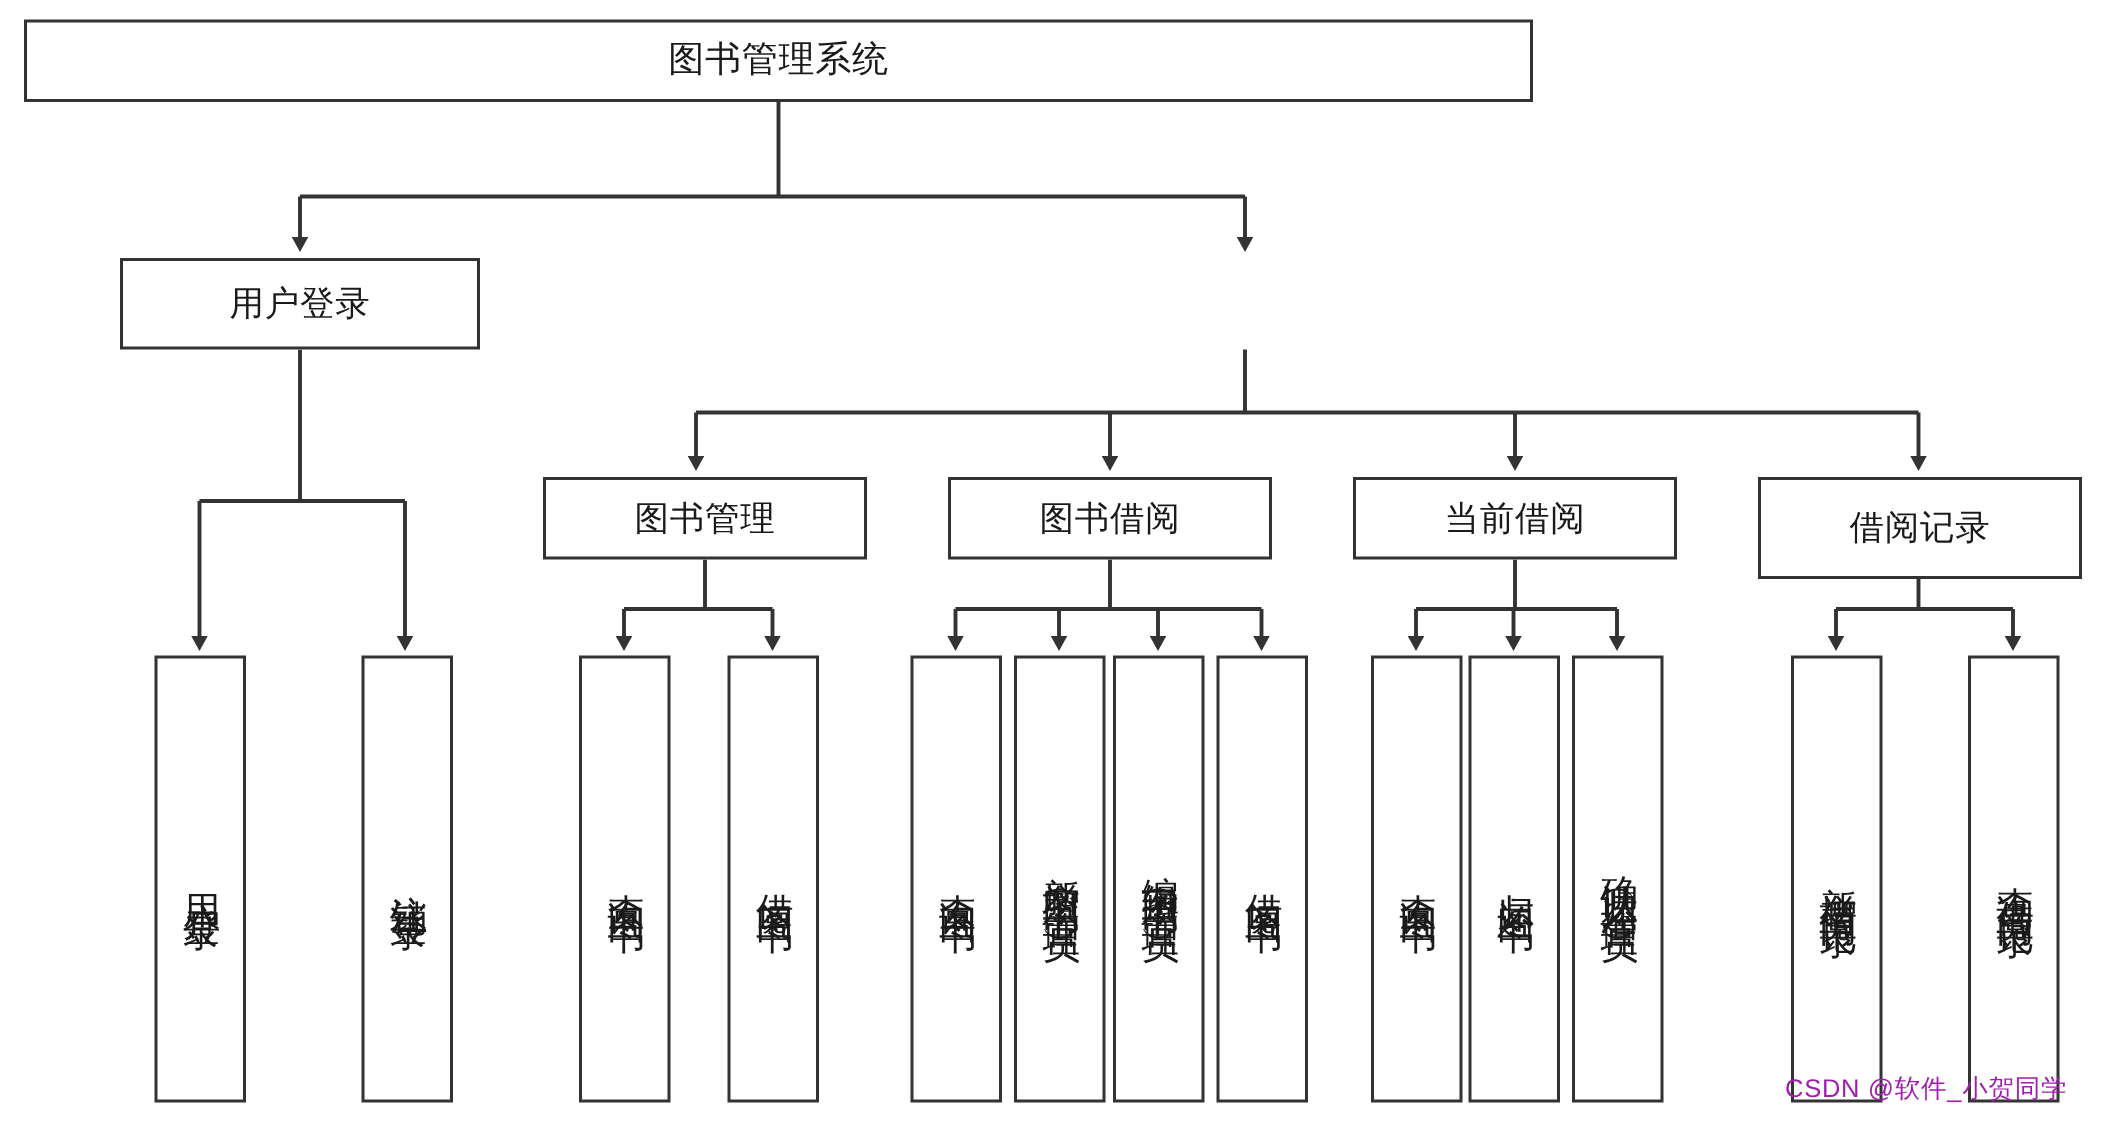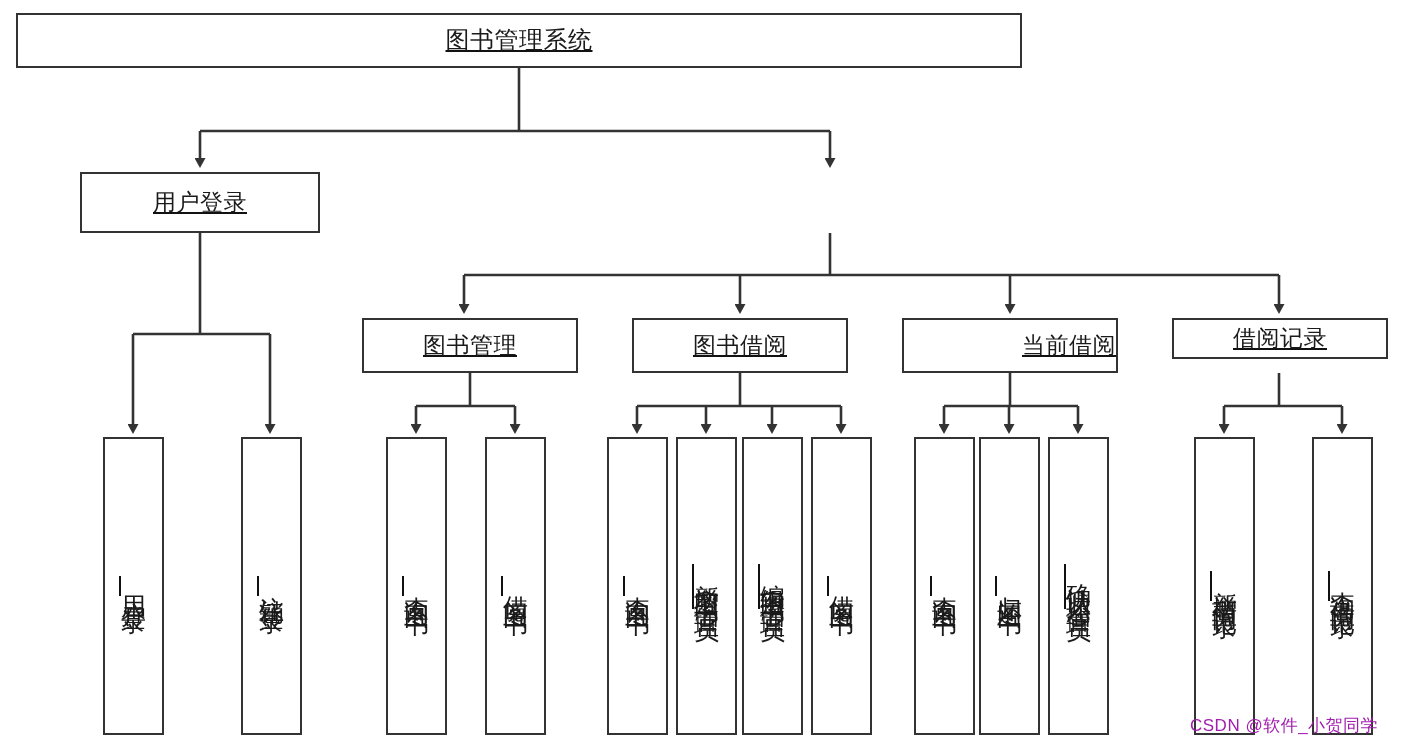--- a/index.html
+++ b/index.html
@@ -23,21 +23,20 @@
   }
   .node{
     position:absolute;
     box-sizing:border-box;
     background:#ffffff;
     border:2px solid #333333;
     display:flex;
     align-items:center;
     justify-content:center;
     color:#111111;
-    text-decoration:underline;
   }
   .node .lbl{
     display:block;
     text-align:center;
     line-height:1.12;
     color:#1a1a1a;
     letter-spacing:0.5px;
   }
   
   .node.h .lbl{
@@ -132,25 +131,25 @@
 
 
   <div class="node h" style="left:362px; top:318px; width:216px; height:55px;">
     <span class="lbl">图书管理</span>
   </div>
 
   <div class="node h" style="left:632px; top:318px; width:216px; height:55px;">
     <span class="lbl">图书借阅</span>
   </div>
 
-  <div class="node h" style="left:902px; top:318px; width:216px; height:55px;justify-content:flex-end;">
+  <div class="node h" style="left:902px; top:318px; width:216px; height:55px;">
     <span class="lbl">当前借阅</span>
   </div>
 
-  <div class="node h" style="left:1172px; top:318px; width:216px; height:41px;">
+  <div class="node h" style="left:1172px; top:318px; width:216px; height:68px;">
     <span class="lbl">借阅记录</span>
   </div>
 
   <div class="node v" style="left:103px; top:437px; width:61px; height:298px;">
     <span class="lbl">用户登录</span>
   </div>
 
   <div class="node v" style="left:241px; top:437px; width:61px; height:298px;">
     <span class="lbl">注销登录</span>
   </div>

